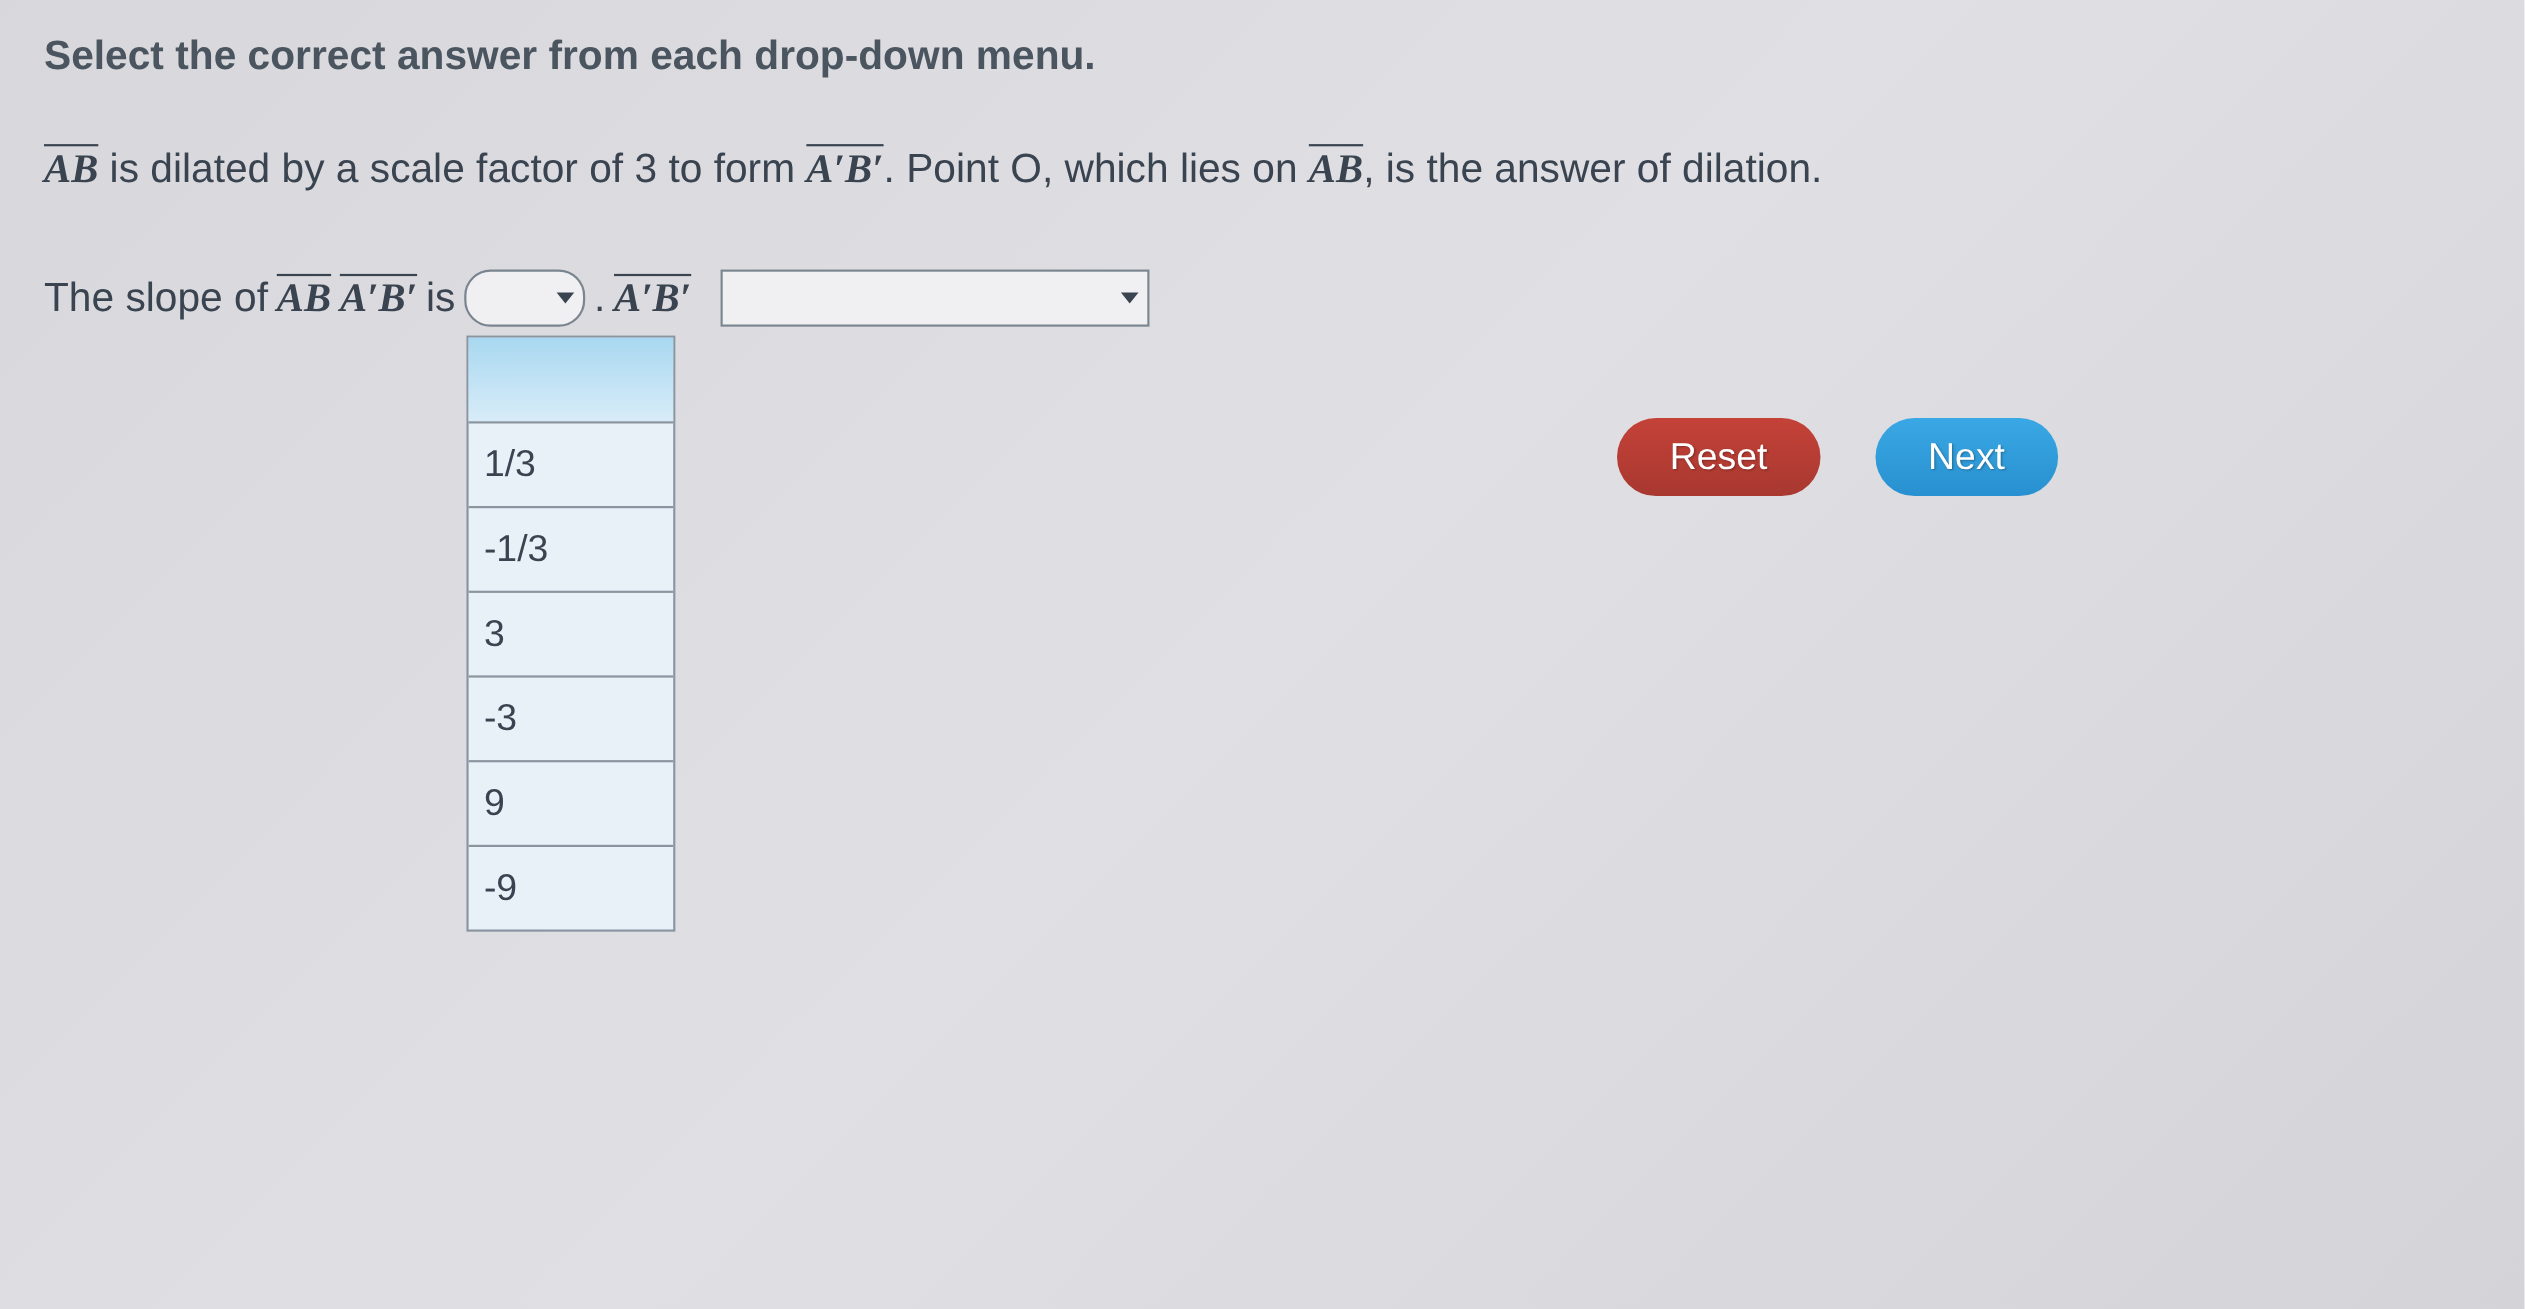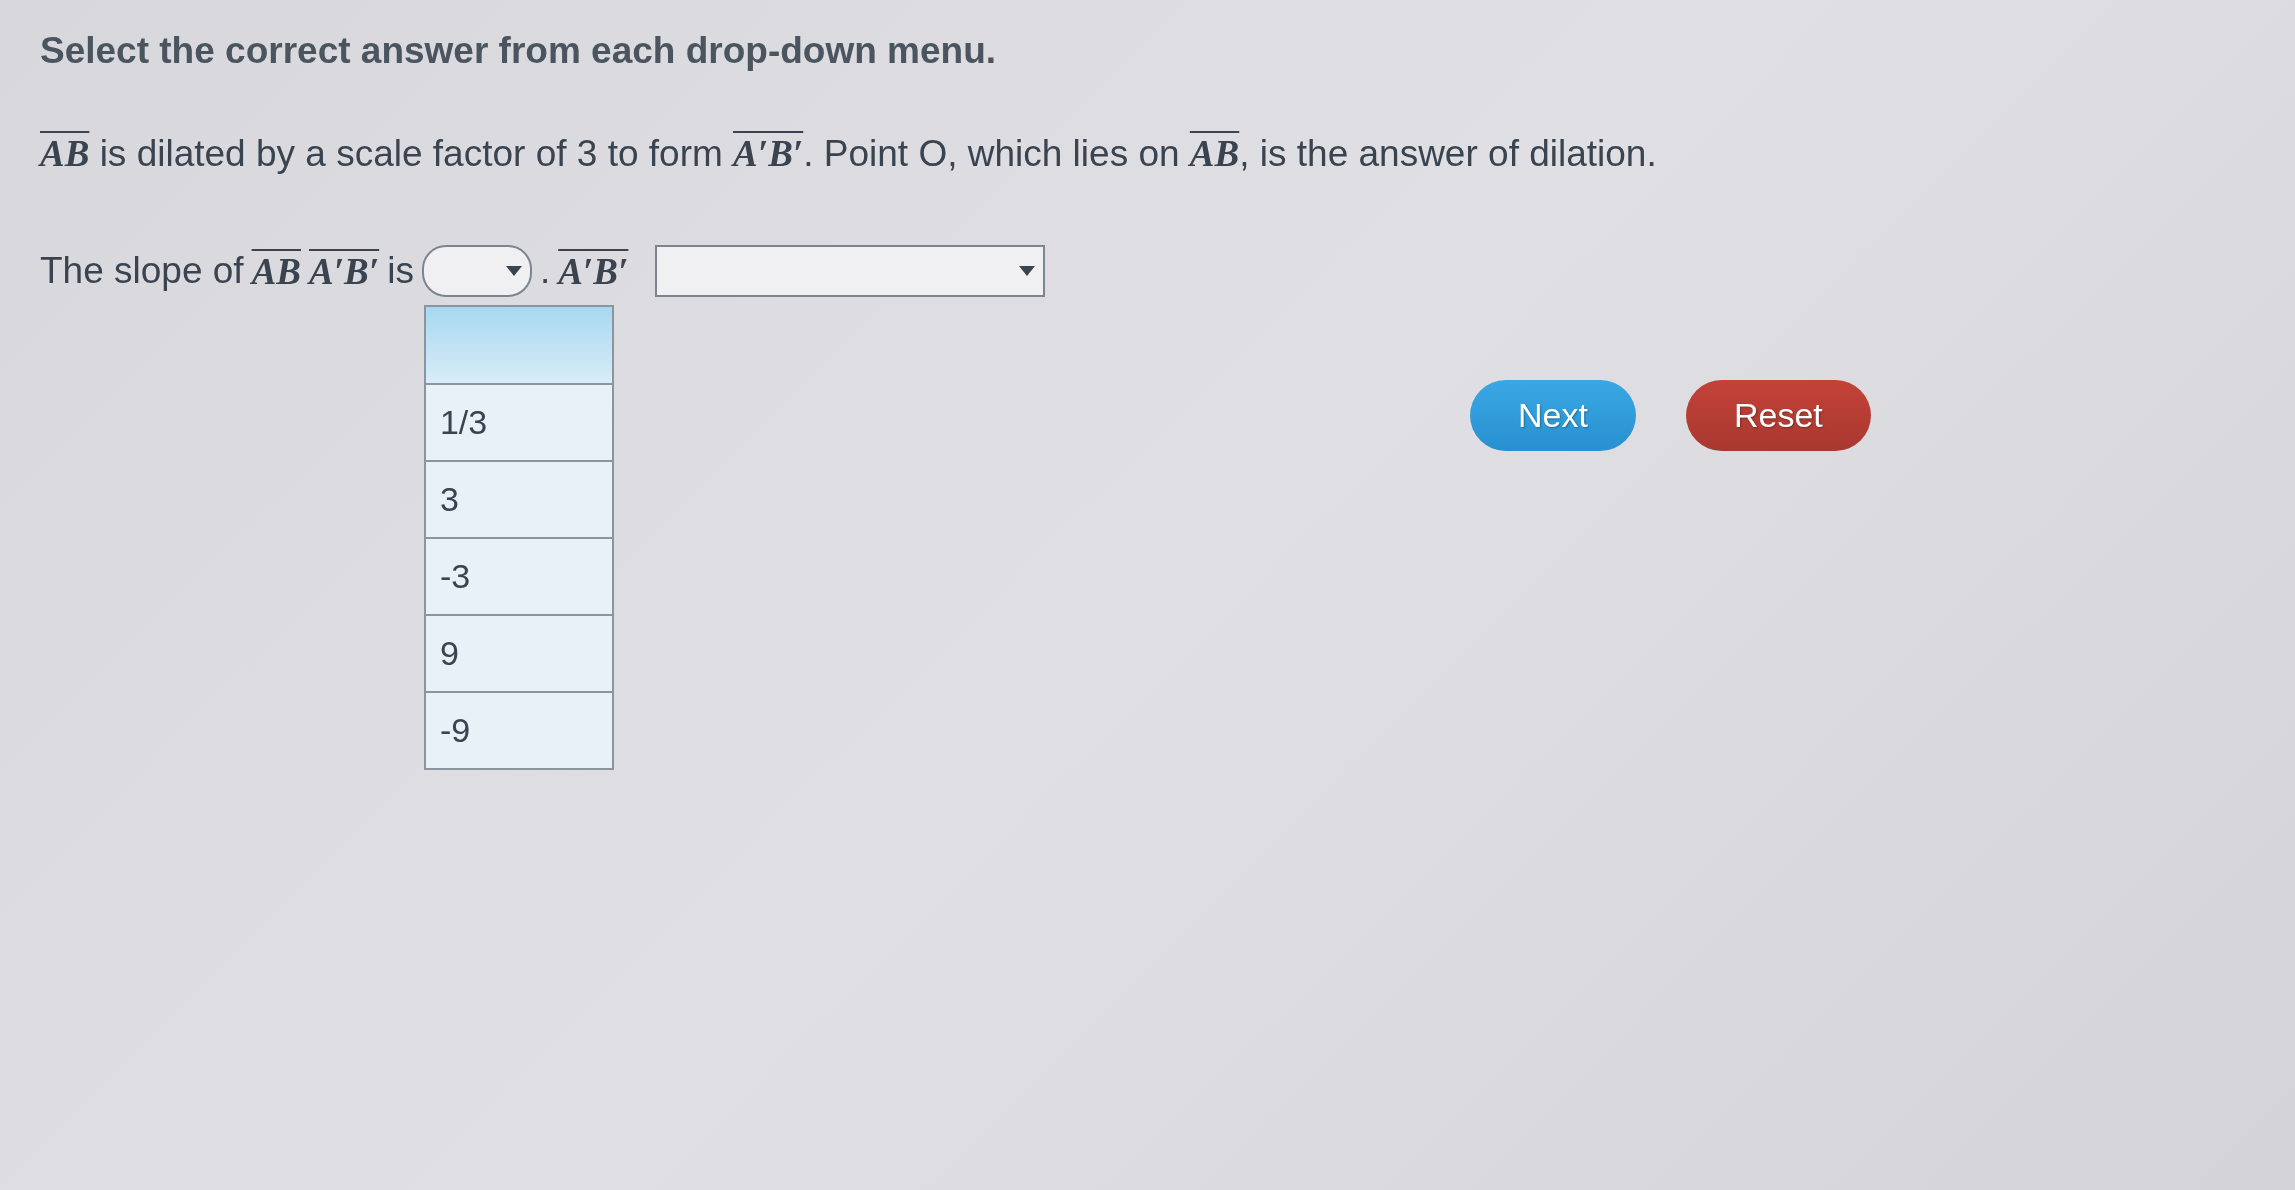--- a/index.html
+++ b/index.html
@@ -136,31 +136,32 @@
 <div class="answer-line">
   <span>The slope of </span>
   <span class="overline">AB</span>
   <span class="overline">A′B′</span>
   <span> is </span>
   <div class="dropdown-box dropdown-small">
     <span class="chevron-down"></span>
     <div class="dropdown-list">
       <div class="dropdown-blank"></div>
       <div class="dropdown-option">1/3</div>
+      <div class="dropdown-option">-1/3</div>
       <div class="dropdown-option">3</div>
       <div class="dropdown-option">-3</div>
       <div class="dropdown-option">9</div>
       <div class="dropdown-option">-9</div>
     </div>
   </div>
   <span> . </span>
   <span class="overline">A′B′</span>
   <span>&nbsp;</span>
   <div class="dropdown-box dropdown-large">
     <span class="chevron-down"></span>
   </div>
   <span>&nbsp;</span>
 </div>
 
 <div class="buttons-row">
+  <button class="btn btn-reset">Reset</button>
   <button class="btn btn-next">Next</button>
-  <button class="btn btn-reset">Reset</button>
 </div>
 
 </body></html>

